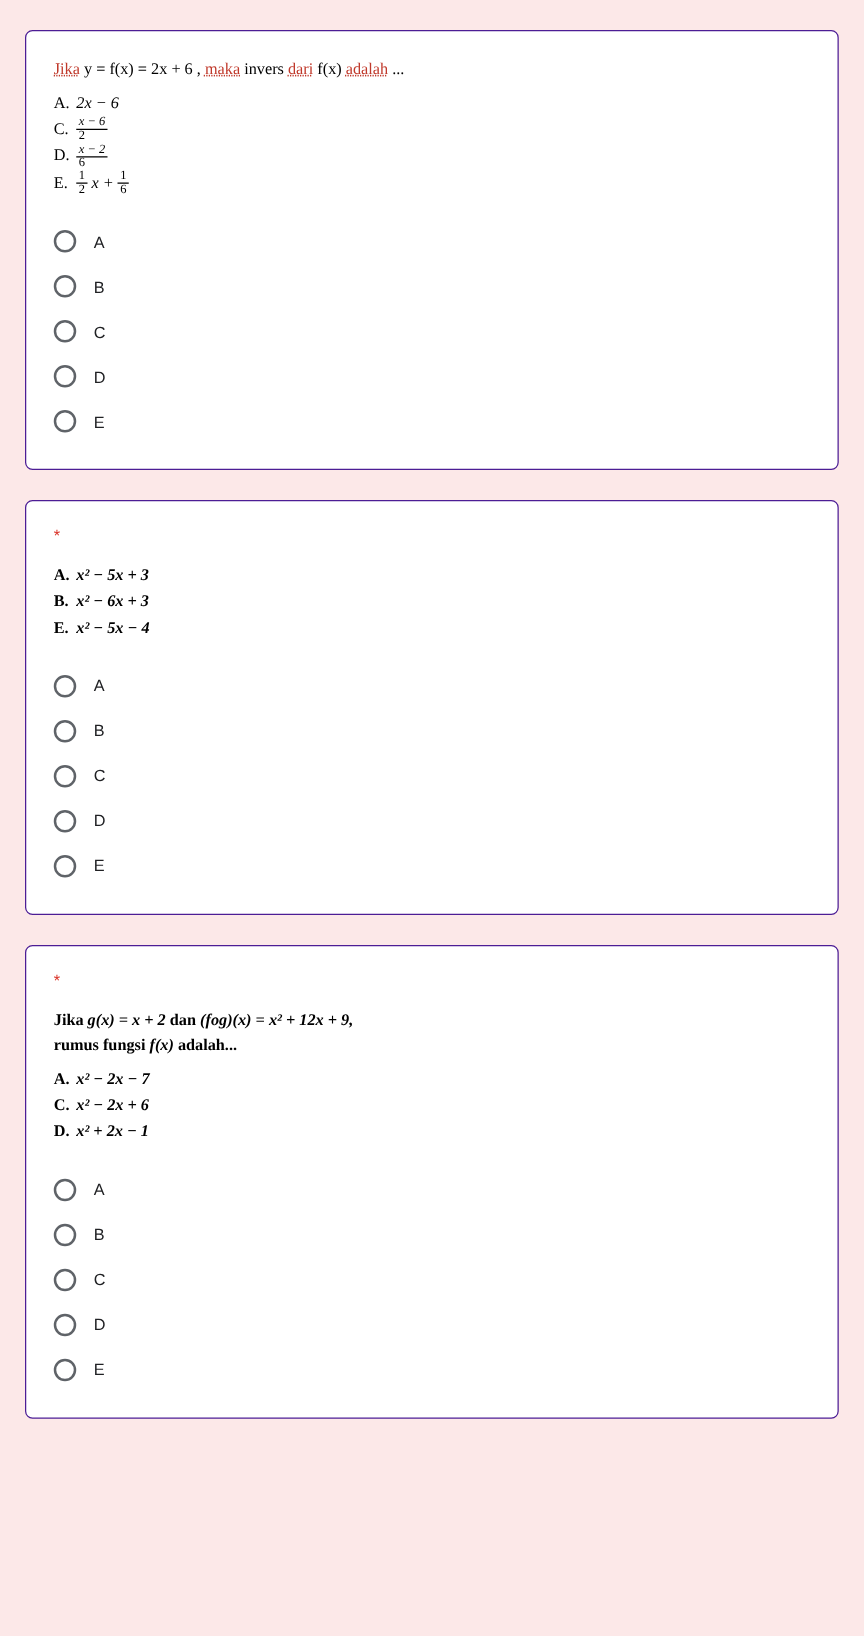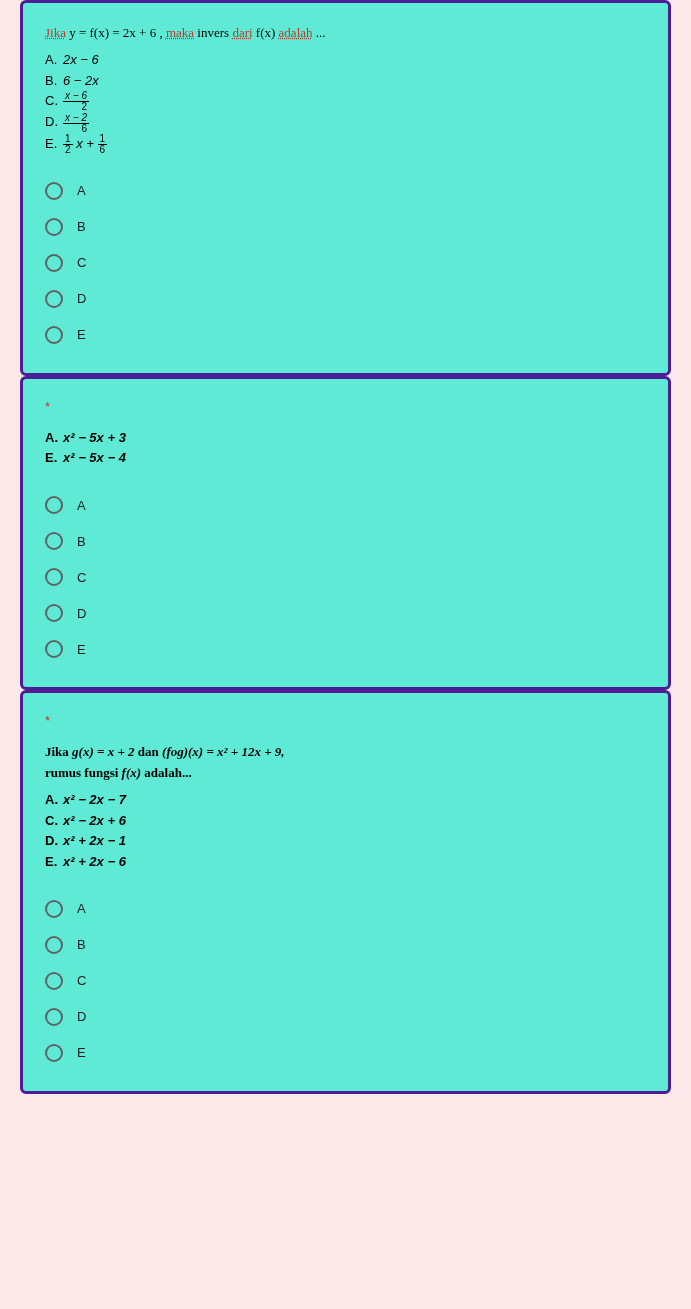--- a/index.html
+++ b/index.html
@@ -5,58 +5,58 @@
   * { box-sizing: border-box; margin: 0; padding: 0; }
   body {
     background: #fce8e8;
     font-family: Arial, sans-serif;
     font-size: 12px;
     color: #202124;
     padding: 0;
     width: 691px;
   }
   .card {
-    background: #5eead4;
+    background: #ffffff;
     border-radius: 6px;
-    margin: 0 20px;
+    margin: 24px 20px;
     padding: 20px 22px;
-    border: 3px solid #4c1d95;
+    border: 1px solid #4c1d95;
   }
   .required {
     color: #d93025;
     font-size: 13px;
     margin-bottom: 14px;
     display: block;
   }
   .qtext {
     font-family: 'Times New Roman', serif;
     font-size: 13px;
     line-height: 1.6;
     color: #000;
     margin-bottom: 6px;
   }
   .qtext .underline-dotted {
     color: #c0392b;
     text-decoration: underline dotted #c0392b;
   }
   .opt-line {
-    font-family: Liberation Sans, sans-serif;
+    font-family: Liberation Serif, serif;
     font-size: 13px;
     line-height: 1.6;
     color: #000;
     padding-left: 0;
   }
   .opt-letter {
     display: inline-block;
     width: 18px;
   }
   .frac {
     display: inline-block;
     vertical-align: middle;
-    text-align: right;
+    text-align: left;
     font-size: 10px;
     line-height: 1;
   }
   .frac .num { display: block; border-bottom: 1px solid #000; padding: 0 2px; }
   .frac .den { display: block; padding: 0 2px; }
   .radios {
     margin-top: 18px;
   }
   .radio-row {
     display: flex;
@@ -83,23 +83,20 @@
 <body>
 
 <div class="card">
   <div class="qtext">
     <span class="underline-dotted">Jika</span><span> y = f(x) = 2x + 6 , </span><span class="underline-dotted">maka</span><span> invers </span><span class="underline-dotted">dari</span><span> f(x) </span><span class="underline-dotted">adalah</span><span> ...</span>
   </div>
   <div class="opt-line">
     <span class="opt-letter">A.</span><span class="ital">2x − 6</span>
   </div>
   <div class="opt-line">
-    <span class="opt-letter">B.</span><span class="ital">6 − 2x</span>
-  </div>
-  <div class="opt-line">
     <span class="opt-letter">C.</span><span class="frac"><span class="num ital">x − 6</span><span class="den">2</span></span>
   </div>
   <div class="opt-line">
     <span class="opt-letter">D.</span><span class="frac"><span class="num ital">x − 2</span><span class="den">6</span></span>
   </div>
   <div class="opt-line">
     <span class="opt-letter">E.</span><span class="frac"><span class="num">1</span><span class="den">2</span></span><span class="ital"> x + </span><span class="frac"><span class="num">1</span><span class="den">6</span></span>
   </div>
 
   <div class="radios">
@@ -122,20 +119,21 @@
     <div class="radio-row">
         <span class="radio-circle"></span>
         <span class="radio-label">E</span>
       </div>
   </div>
 </div>
 
 <div class="card">
   <span class="required">*</span>
   <div class="opt-line bold"><span class="opt-letter">A.</span><span class="ital">x² − 5x + 3</span></div>
+  <div class="opt-line bold"><span class="opt-letter">B.</span><span class="ital">x² − 6x + 3</span></div>
   <div class="opt-line bold"><span class="opt-letter">E.</span><span class="ital">x² − 5x − 4</span></div>
 
   <div class="radios">
     <div class="radio-row">
         <span class="radio-circle"></span>
         <span class="radio-label">A</span>
       </div>
     <div class="radio-row">
         <span class="radio-circle"></span>
         <span class="radio-label">B</span>
@@ -157,21 +155,20 @@
 
 <div class="card">
   <span class="required">*</span>
   <div class="qtext bold">
     <span>Jika </span><span class="ital">g(x) = x + 2</span><span>  dan </span><span class="ital">(fog)(x) =  x² + 12x + 9,</span><br>
     <span>rumus fungsi </span><span class="ital">f(x)</span><span> adalah...</span>
   </div>
   <div class="opt-line bold"><span class="opt-letter">A.</span><span class="ital">x² − 2x − 7</span></div>
   <div class="opt-line bold"><span class="opt-letter">C.</span><span class="ital">x² − 2x + 6</span></div>
   <div class="opt-line bold"><span class="opt-letter">D.</span><span class="ital">x² + 2x − 1</span></div>
-  <div class="opt-line bold"><span class="opt-letter">E.</span><span class="ital">x² + 2x − 6</span></div>
 
   <div class="radios">
     <div class="radio-row">
         <span class="radio-circle"></span>
         <span class="radio-label">A</span>
       </div>
     <div class="radio-row">
         <span class="radio-circle"></span>
         <span class="radio-label">B</span>
       </div>

